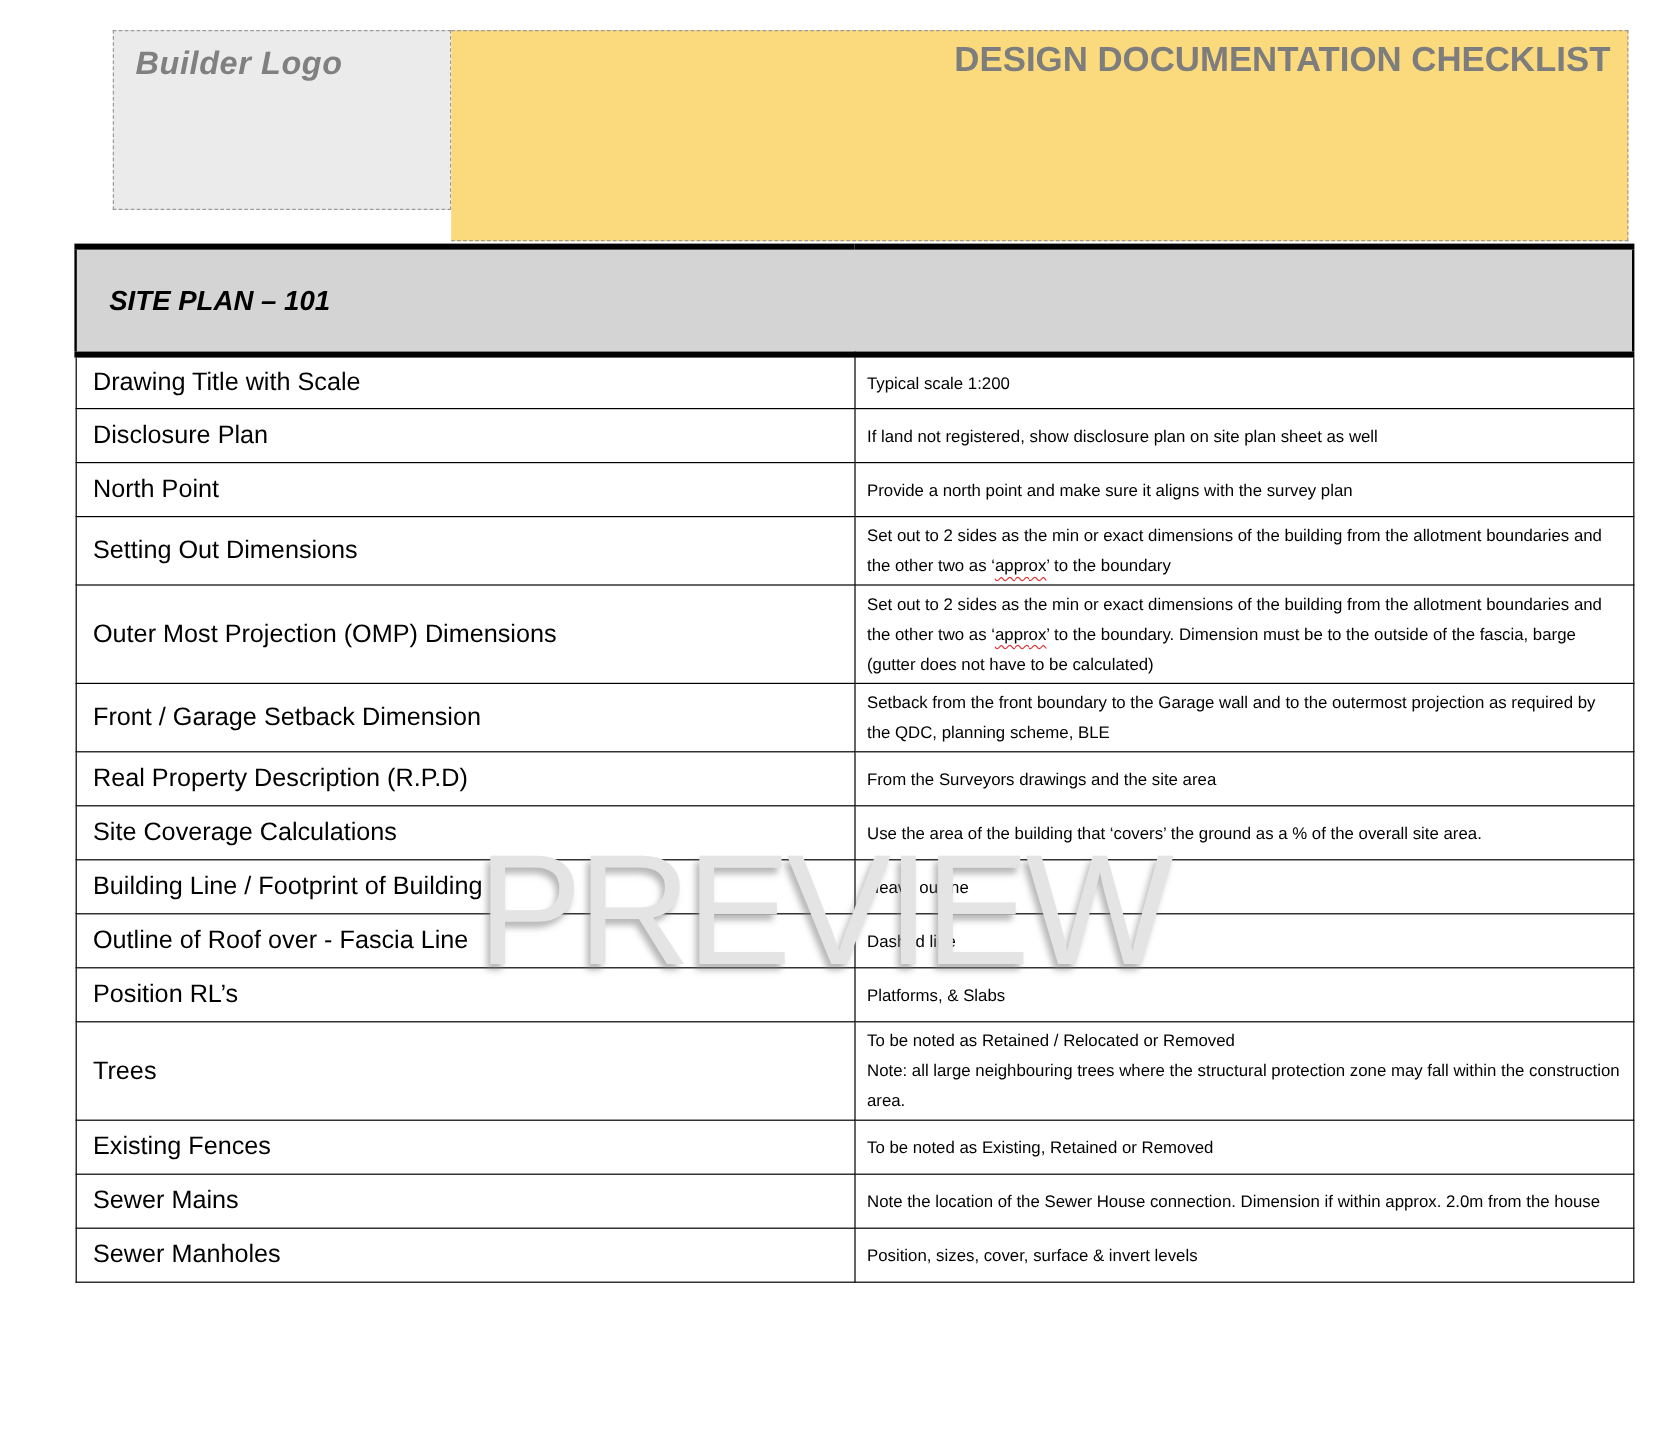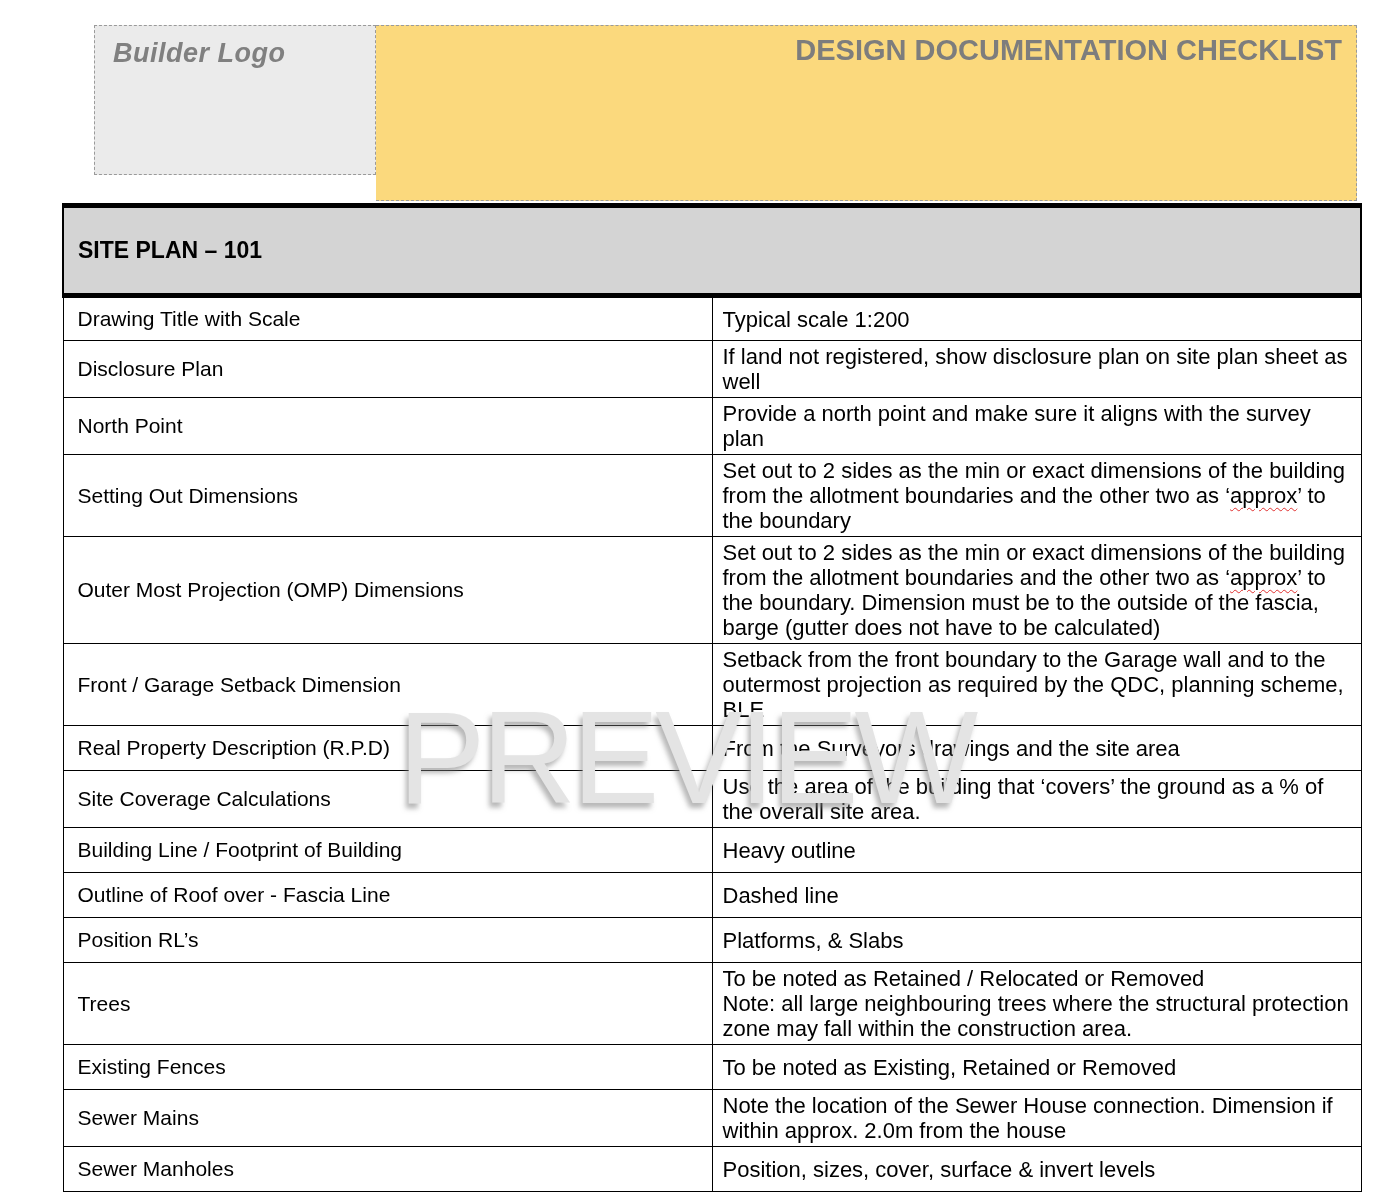--- a/index.html
+++ b/index.html
@@ -55,38 +55,39 @@
   }
   table.checklist th.section {
     background: #d4d4d4;
     border-top: 5px solid #000;
     border-bottom: 5px solid #000;
     border-left: 2px solid #000;
     border-right: 2px solid #000;
     height: 90px;
     text-align: left;
     vertical-align: middle;
-    padding-left: 14px;
+    padding-left: 27px;
     font-size: 23px;
     font-weight: bold;
     color: #000;
+    font-style: italic;
   }
   table.checklist td {
     border: 1.5px solid #000;
     vertical-align: middle;
   }
   table.checklist tr { height: 45px; }
   td.item-cell {
     width: 516px;
     font-size: 21px;
     color: #000;
     padding: 3px 10px 3px 14px;
   }
   td.desc-cell {
-    font-size: 22px;
+    font-size: 14px;
     line-height: 25px;
     color: #000;
     padding: 3px 10px;
     white-space: pre-line;
   }
   .sq {
     text-decoration: underline;
     text-decoration-style: wavy;
     text-decoration-color: #e03131;
     text-decoration-thickness: 1px;

